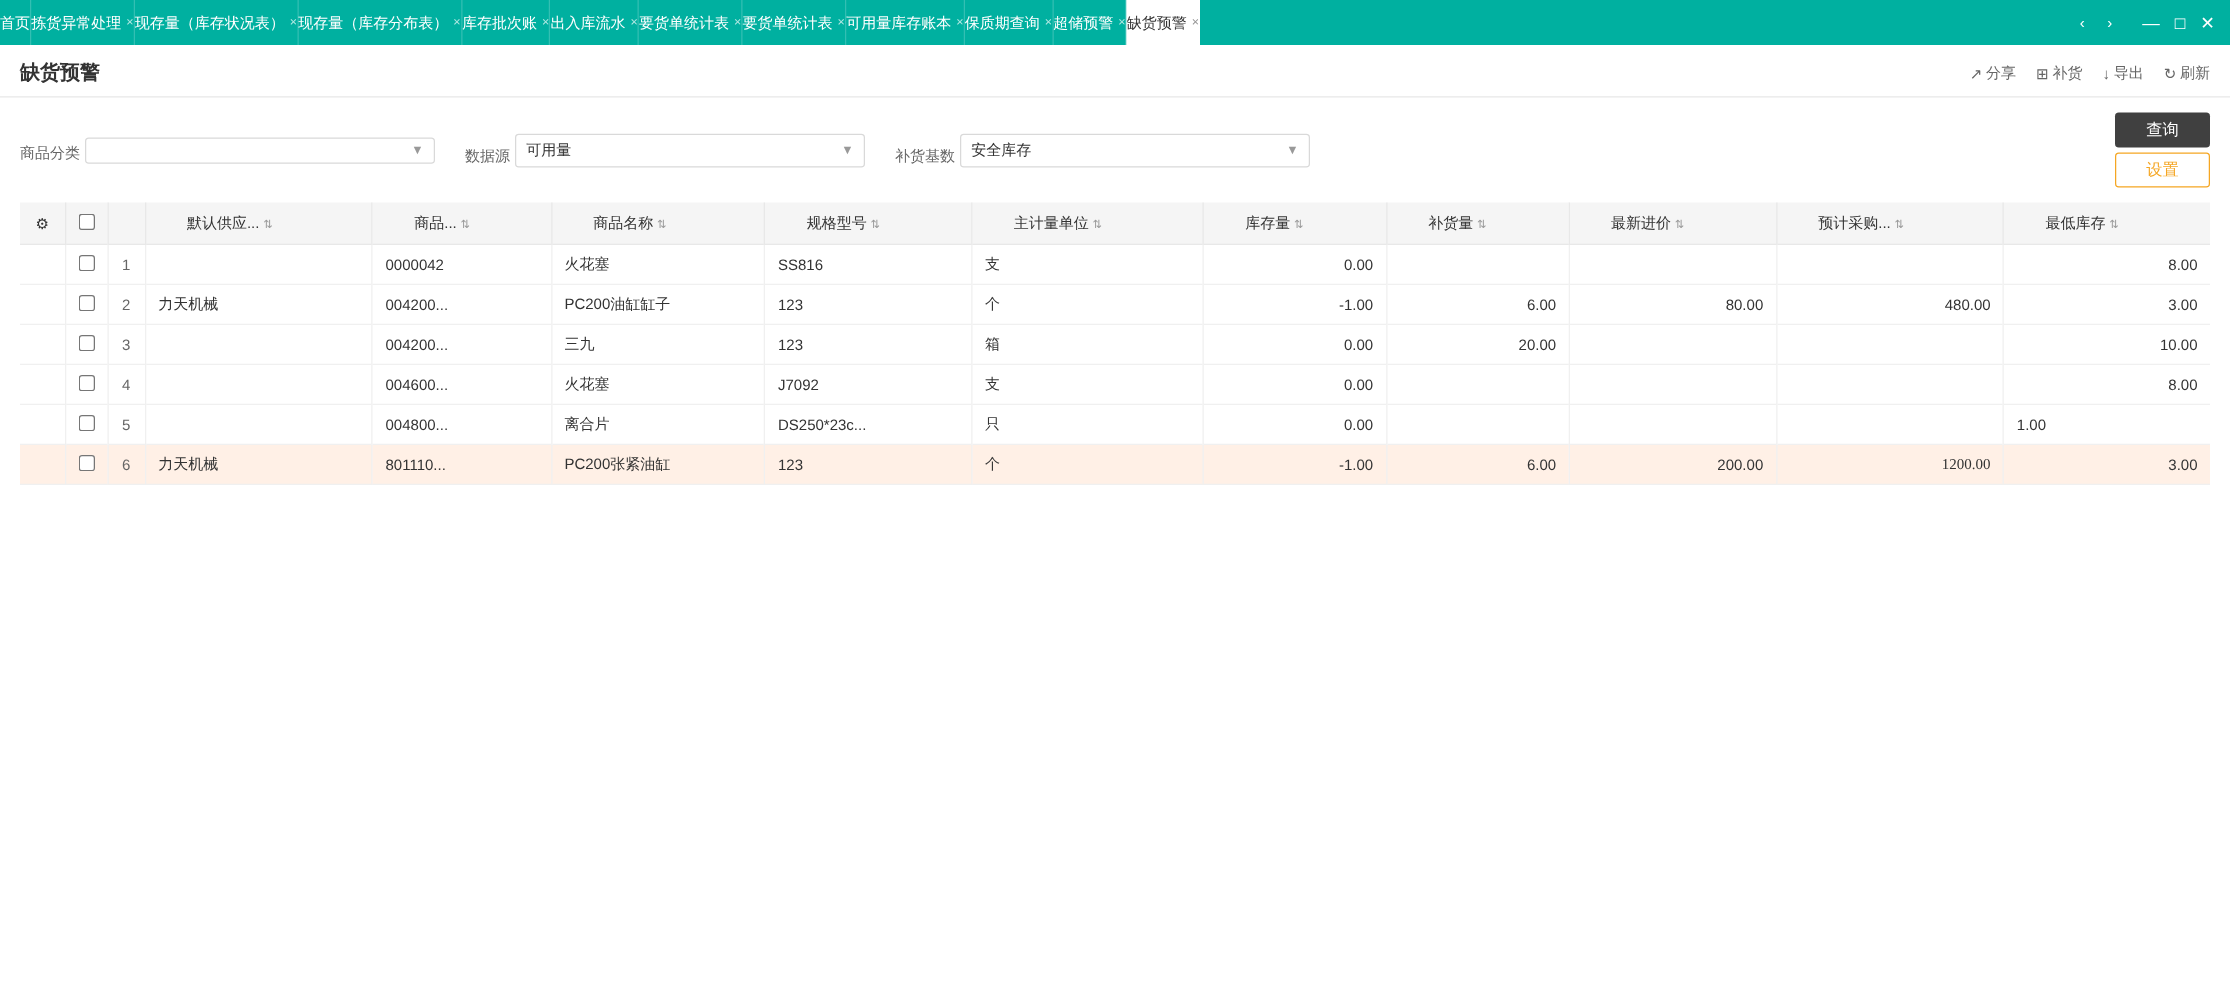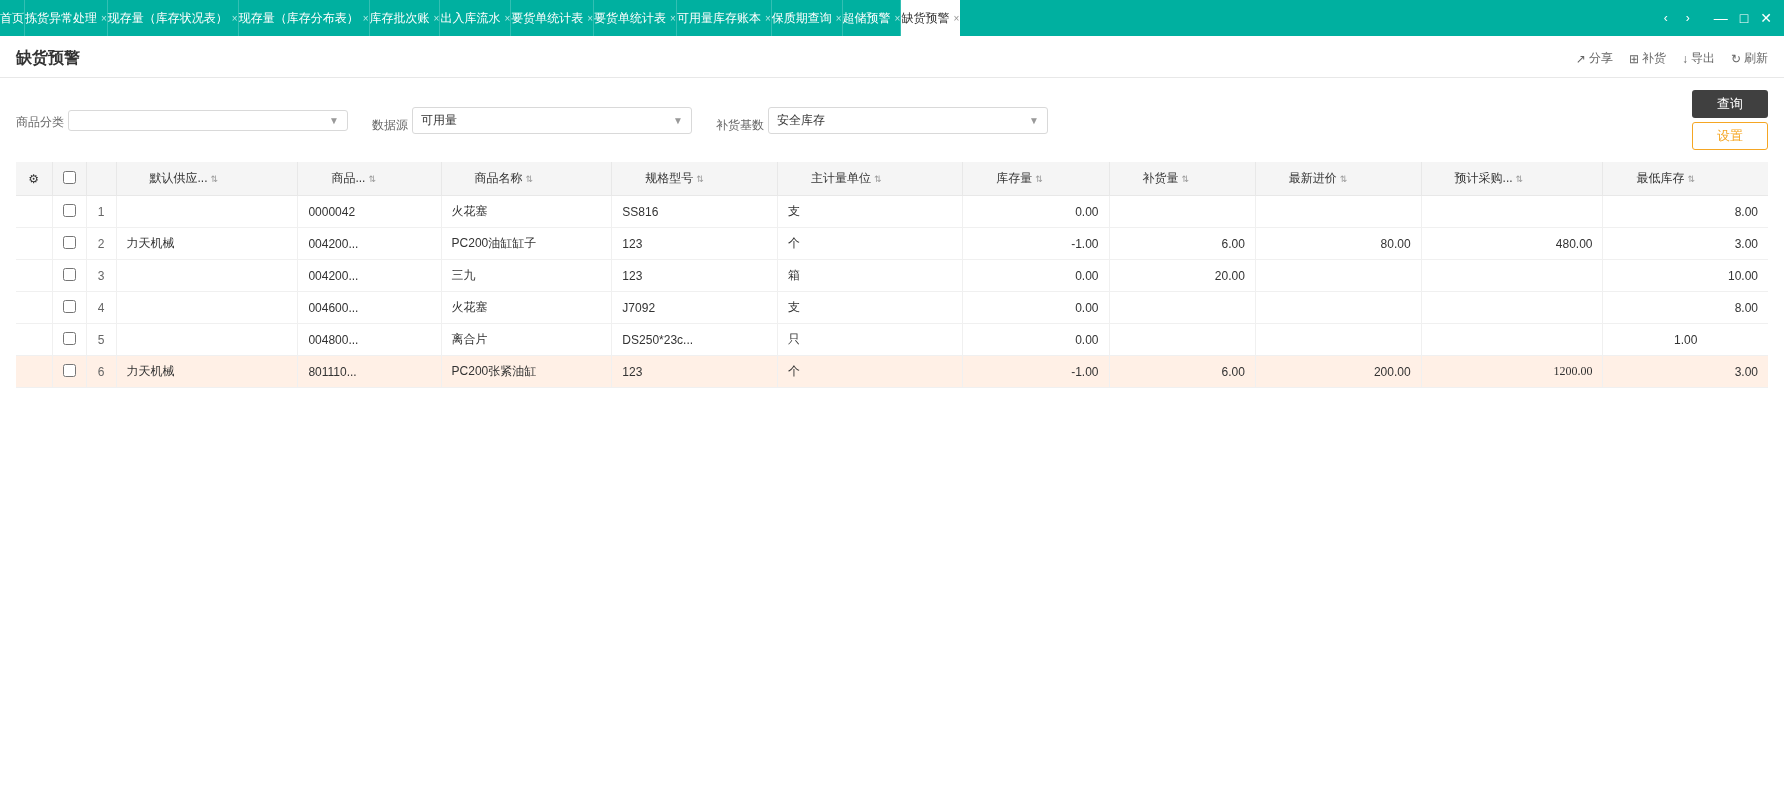--- a/index.html
+++ b/index.html
@@ -512,21 +512,21 @@
             <td class="row-num">5</td>
             <td></td>
             <td>004800...</td>
             <td>离合片</td>
             <td>DS250*23c...</td>
             <td>只</td>
             <td style="text-align: right;">0.00</td>
             <td style="text-align: right;"></td>
             <td style="text-align: right;"></td>
             <td style="text-align: right;"></td>
-            <td style="text-align: center;">1.00</td>
+            <td style="text-align: left;">1.00</td>
           </tr>
           <tr class="row-highlighted">
             <td></td>
             <td class="td-center"><input type="checkbox" style=""></td>
             <td class="row-num">6</td>
             <td>力天机械</td>
             <td>801110...</td>
             <td>PC200张紧油缸</td>
             <td>123</td>
             <td>个</td>

